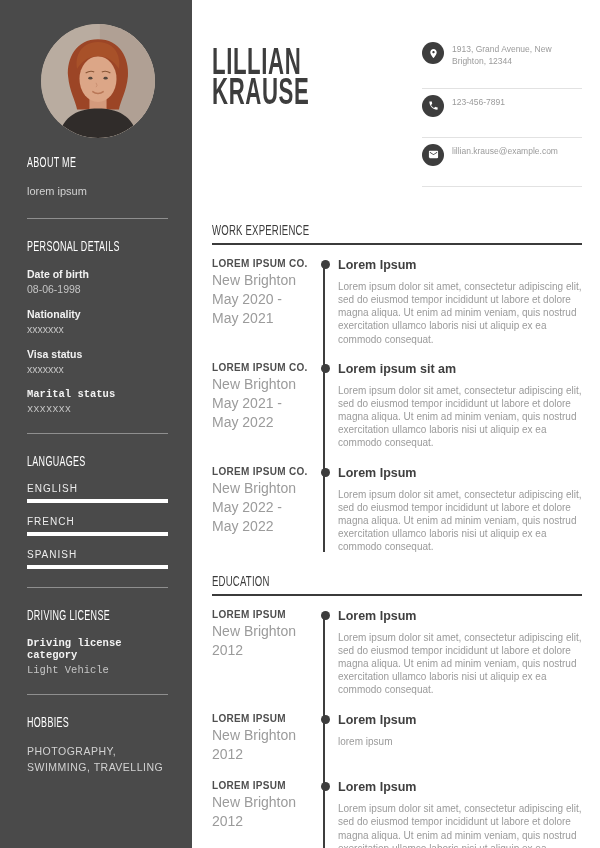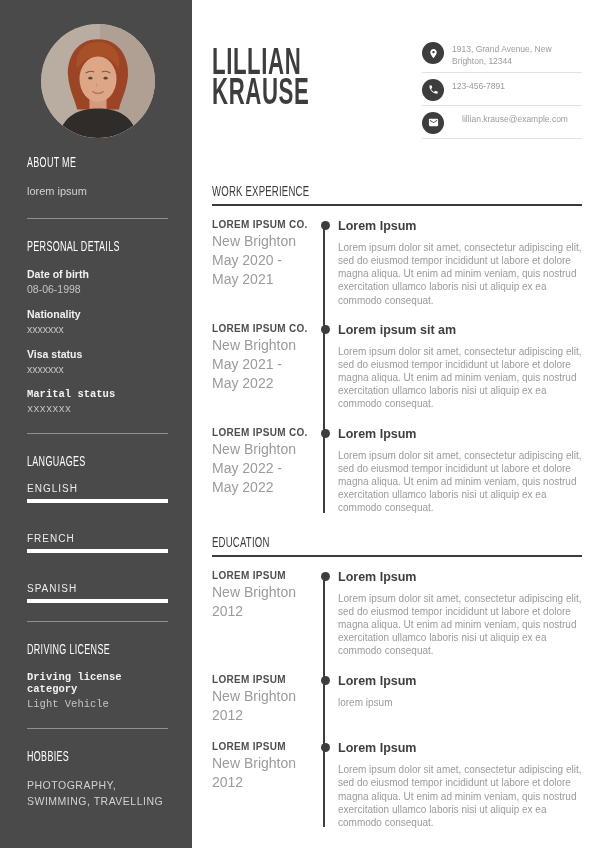--- a/index.html
+++ b/index.html
@@ -24,34 +24,34 @@
   .sb-sec{border-bottom:1px solid var(--divider);padding-bottom:18px;margin-bottom:19px;}
   .sb-sec.first{margin-top:16px;}
   .sb-sec.last{border-bottom:none;}
   .sb-h{font-size:14px;font-weight:400;color:#fff;letter-spacing:.5px;margin-bottom:14px;}
   .cond{display:inline-block;transform:scaleX(.64);transform-origin:0 60%;white-space:nowrap;}
   .sb-text{font-size:11px;color:var(--sidebar-text);line-height:1.45;}
   .sb-field{margin-bottom:13px;}
   .sb-field:last-child{margin-bottom:0;font-family:Liberation Mono, monospace;}
   .sb-label{font-size:10.5px;font-weight:700;color:var(--sidebar-label);margin-bottom:3px;}
   .sb-value{font-size:10.5px;color:#c4c4c4;}
-  .lang{margin-bottom:30px;}
+  .lang{margin-bottom:13px;}
   .lang:last-child{margin-bottom:0;}
   .lang-name{font-size:10px;color:#ededed;letter-spacing:1px;margin-bottom:5px;}
   .lang-bar{height:4px;background:#fff;width:100%;}
   .hobbies-text{font-size:10.5px;color:var(--sidebar-text);line-height:1.5;letter-spacing:.5px;}
 
   
   .content{flex:1;padding:42px 18px 0 20px;}
   .header{display:flex;align-items:flex-start;}
   .name{flex:1;font-size:37px;line-height:30px;font-weight:700;color:#3d3d3d;padding-top:5px;}
   .name .cond-name{display:inline-block;transform:scaleX(.6);transform-origin:0 50%;white-space:nowrap;letter-spacing:1px;}
   .contact{width:160px;flex:0 0 160px;margin-top:0;}
-  .c-row{display:flex;align-items:flex-start;border-bottom:1px solid var(--underline);padding-bottom:4px;margin-bottom:6px;}
-  .c-row:last-child{margin-bottom:9px;gap:10px;}
+  .c-row{display:flex;align-items:flex-start;border-bottom:1px solid var(--underline);padding-bottom:20px;margin-bottom:6px;}
+  .c-row:last-child{margin-bottom:0;}
   .c-icon{width:22px;height:22px;flex:0 0 22px;border-radius:50%;background:#3d3d3d;display:flex;align-items:center;justify-content:center;margin-right:8px;}
   .c-icon svg{width:11px;height:11px;fill:#fff;}
   .c-text{font-size:8.5px;color:var(--muted);line-height:1.4;padding-top:2px;word-break:break-word;}
 
   .sec{margin-top:34px;}
   .sec-h{font-size:15px;font-weight:400;color:var(--heading);border-bottom:2px solid var(--heading);padding-bottom:5px;margin-bottom:13px;letter-spacing:.3px;}
   .entries{position:relative;}
   .tl-line{position:absolute;left:111px;top:8px;bottom:18px;width:2px;background:#3d3d3d;}
   .entry{display:grid;grid-template-columns:100px 26px 1fr;padding-bottom:16px;}
   .e-company{font-size:10px;font-weight:700;color:#4f4f4f;letter-spacing:.3px;margin-bottom:2px;}

